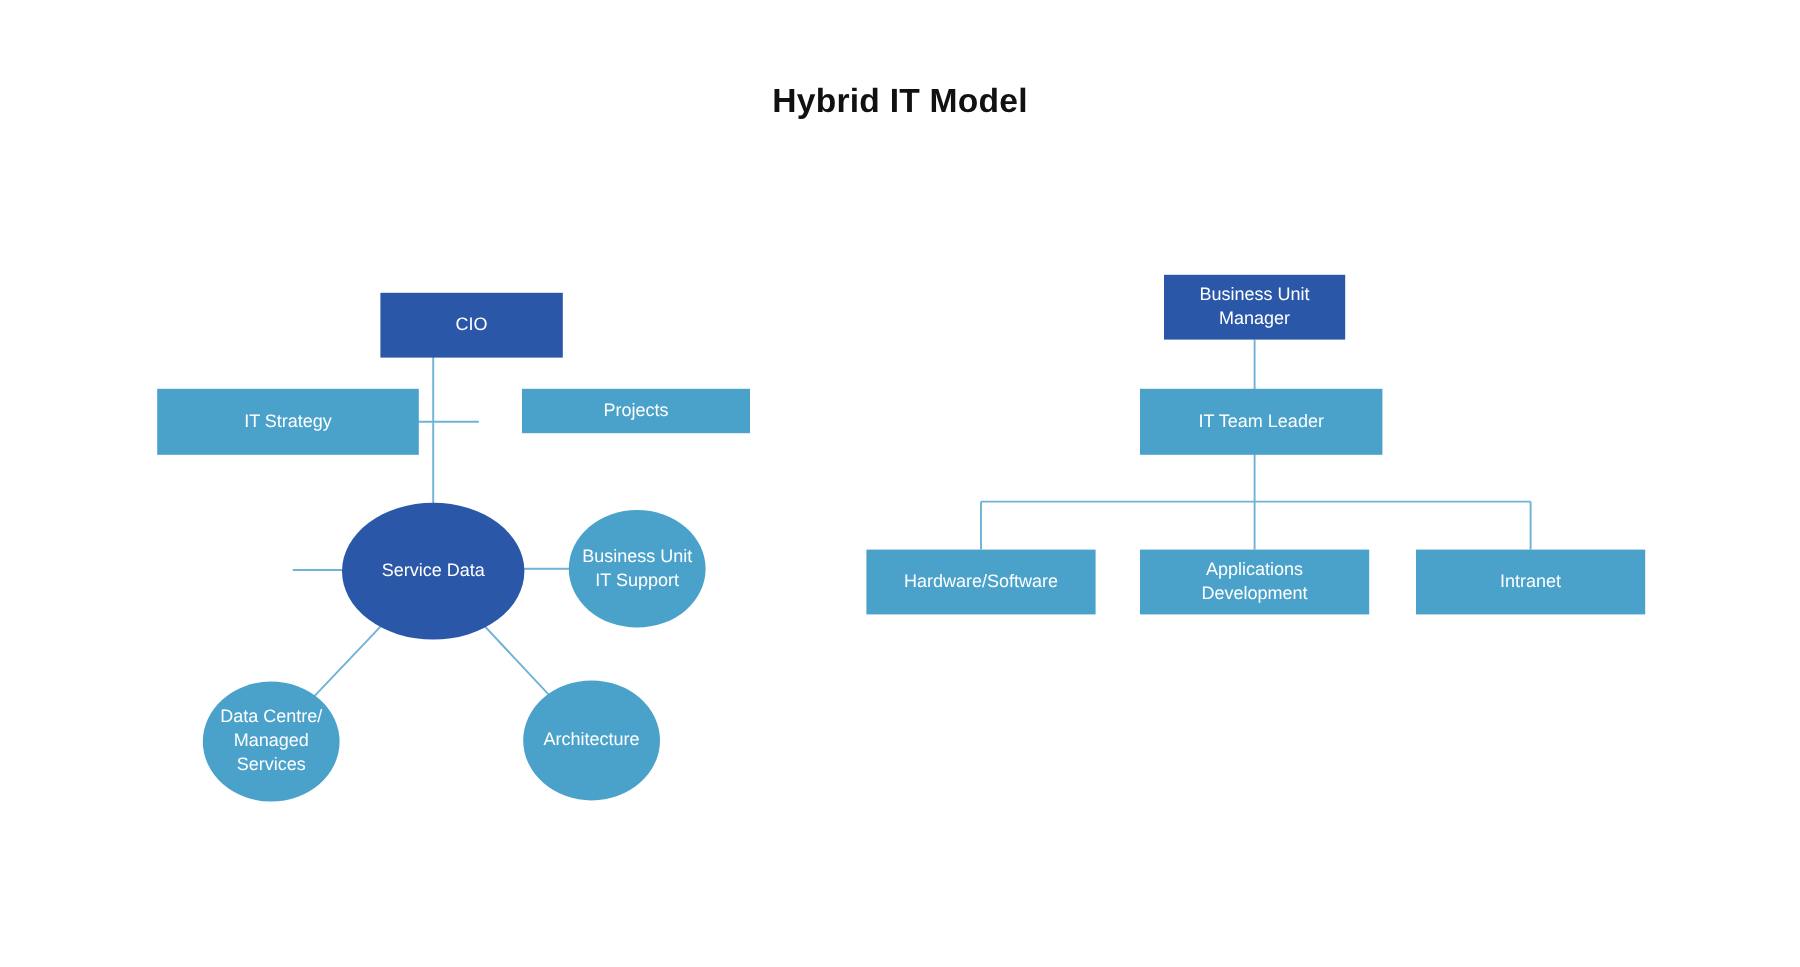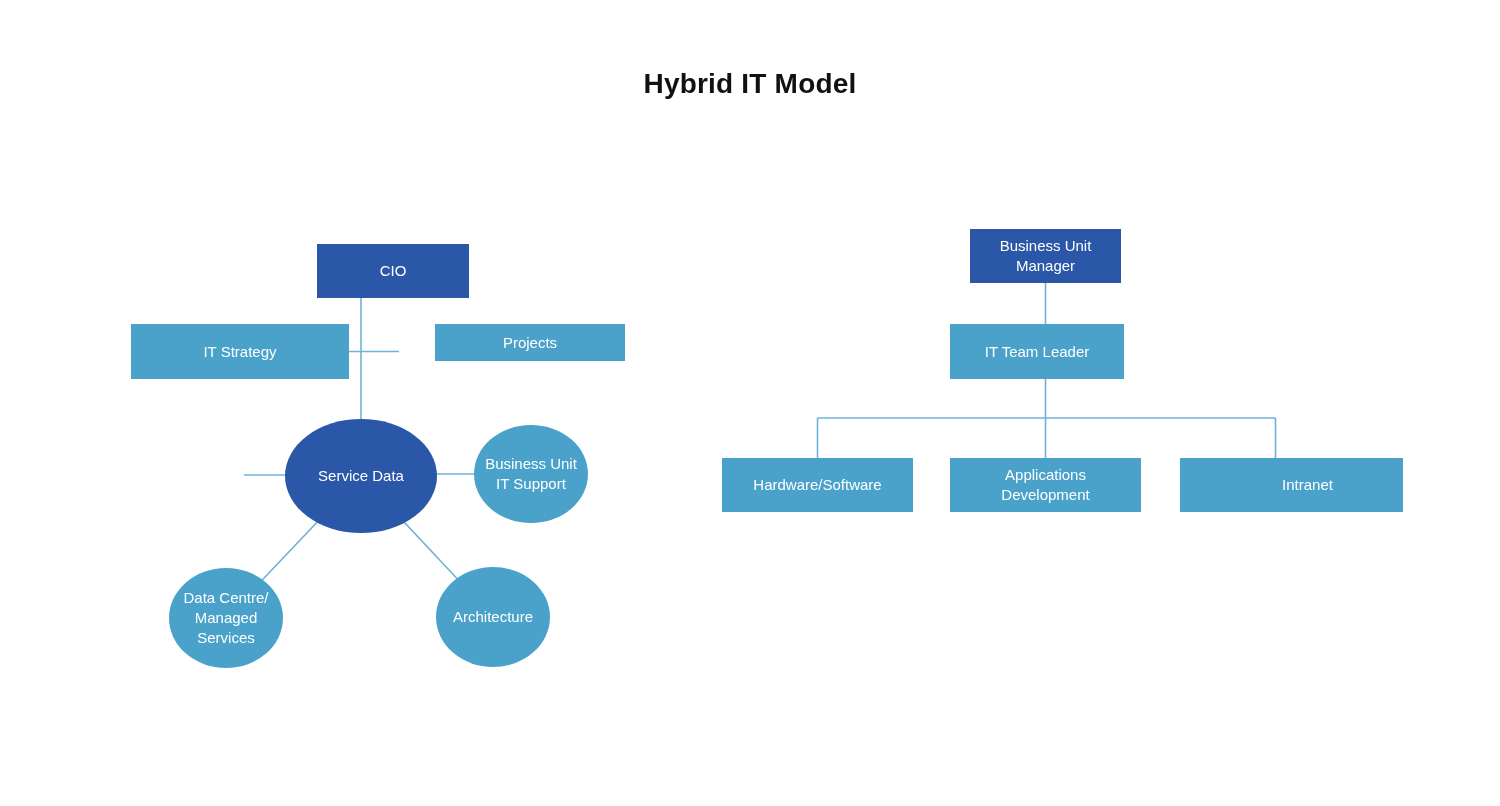--- a/index.html
+++ b/index.html
@@ -104,29 +104,29 @@
   </div>
 
   <div class="node light ellipse" style="left:436px; top:567px; width:114px; height:100px;">
     <span class="label">Architecture</span>
   </div>
 
   <div class="node dark" style="left:970px; top:229px; width:151px; height:54px;">
     <span class="label w110">Business Unit Manager</span>
   </div>
 
-  <div class="node light" style="left:950px; top:324px; width:174px; height:55px;">
+  <div class="node light" style="left:950px; top:324px; width:202px; height:55px;">
     <span class="label">IT Team Leader</span>
   </div>
 
   <div class="node light" style="left:722px; top:458px; width:191px; height:54px;">
     <span class="label">Hardware/Software</span>
   </div>
 
   <div class="node light" style="left:950px; top:458px; width:191px; height:54px;">
     <span class="label w130">Applications Development</span>
   </div>
 
-  <div class="node light" style="left:1180px; top:458px; width:191px; height:54px;padding-left:32px;">
+  <div class="node light" style="left:1180px; top:458px; width:191px; height:54px;">
     <span class="label">Intranet</span>
   </div>
 
 </div>
 
 </body></html>

